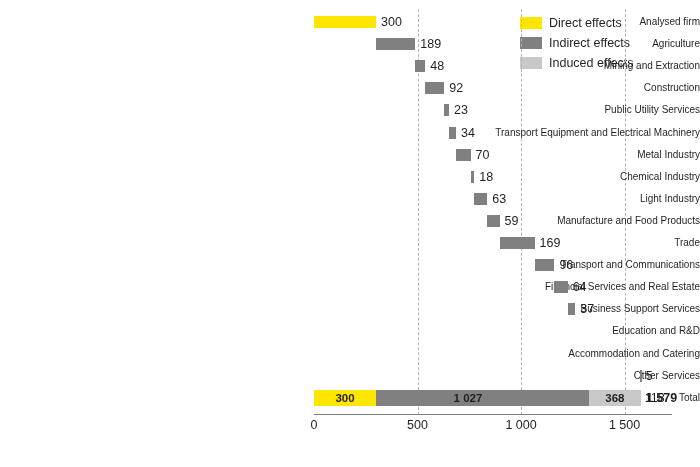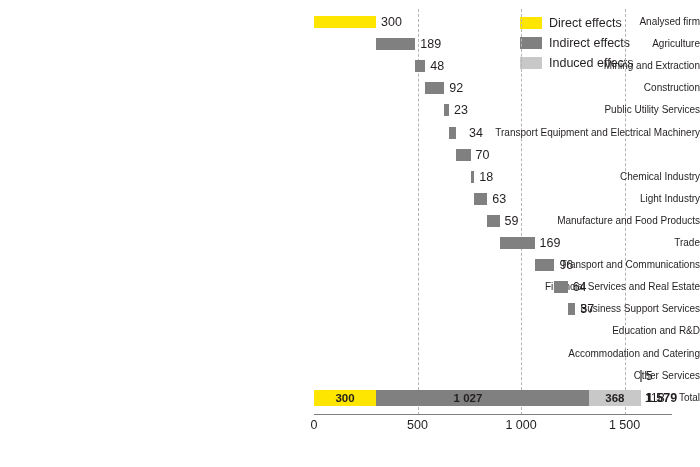--- a/index.html
+++ b/index.html
@@ -178,24 +178,25 @@
         <div class="cat-label">Public Utility Services</div>
         <div class="bars" style="width: 352px;">
           <div class="seg" style="left: 130.24px; width: 4.76235px; background: rgb(128, 128, 128);"></div>
           <div class="val" style="left: 140.002px;">23</div>
         </div>
       </div>
       <div class="row" style="top: 121.5px;">
         <div class="cat-label">Transport Equipment and Electrical Machinery</div>
         <div class="bars" style="width: 352px;">
           <div class="seg" style="left: 135.002px; width: 7.04px; background: rgb(128, 128, 128);"></div>
-          <div class="val" style="left: 155px;">34</div>
+          <div class="val" style="left: 147px;">34</div>
         </div>
       </div>
       <div class="row" style="top: 143.6px;">
+        <div class="cat-label">Metal Industry</div>
         <div class="bars" style="width: 352px;">
           <div class="seg" style="left: 142.042px; width: 14.4941px; background: rgb(128, 128, 128);"></div>
           <div class="val" style="left: 161.536px;">70</div>
         </div>
       </div>
       <div class="row" style="top: 165.7px;">
         <div class="cat-label">Chemical Industry</div>
         <div class="bars" style="width: 352px;">
           <div class="seg" style="left: 156.536px; width: 3.72706px; background: rgb(128, 128, 128);"></div>
           <div class="val" style="left: 165.264px;">18</div>

